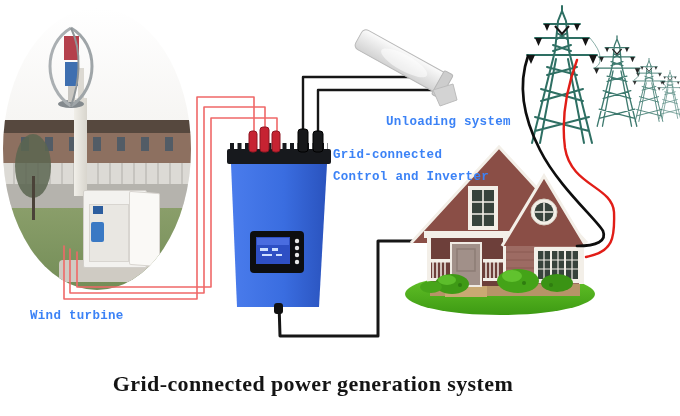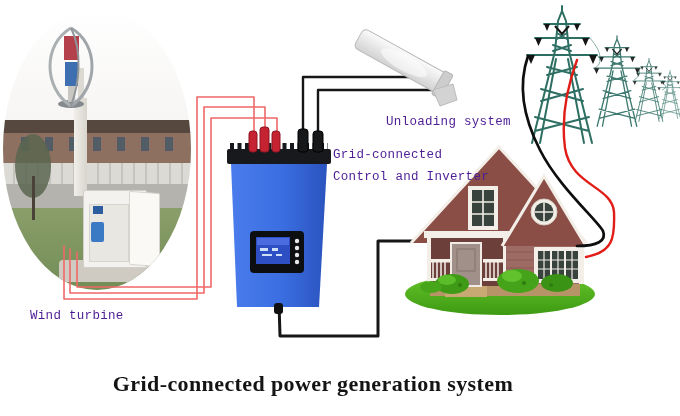--- a/index.html
+++ b/index.html
@@ -1,18 +1,18 @@
 <!DOCTYPE html>
 <html style="--wire_red: #ef6868; --wire_red_bright: #e11d17; --wire_black: #161616; --inverter_blue: #3a6de0; --inverter_blue_dark: #2a53be; --inverter_top_black: #17191d; --terminal_red: #c62332; --tower_teal: #2e6f63; --house_roof: #8a4e46; --house_wall: #9d6b63; --house_porch: #6d3f3a; --lawn_green: #4db31e; --lawn_green_dark: #3d9a13; --unloader_gray: #e9e9e9;"><head>
 <meta charset="utf-8">
 <style>
   *{margin:0;padding:0;box-sizing:border-box}
   html,body{background:#fff}
   .stage{position:relative;width:680px;height:416px;background:#fff;overflow:hidden;font-family:"Liberation Sans",sans-serif}
-  .lbl{position:absolute;font-family:"Liberation Mono","DejaVu Sans Mono",monospace;font-size:12.5px;font-weight:400;color:#4c1d95;white-space:nowrap;letter-spacing:.3px}
+  .lbl{position:absolute;font-family:"Liberation Mono","DejaVu Sans Mono",monospace;font-size:12.5px;font-weight:700;color:#3b82f6;white-space:nowrap;letter-spacing:.3px}
   .title{position:absolute;left:0;top:371px;width:600px;text-align:center;padding-left:26px;
          font-family:"Liberation Serif","DejaVu Serif",serif;font-size:22px;font-weight:700;color:#141414;letter-spacing:.4px}
   .photo{position:absolute;left:3px;top:8px;width:188px;height:282px;border-radius:50%;overflow:hidden;
          background:linear-gradient(#ffffff,#f6f5f3 40%,#ecebe8 55%)}
   .ph{position:absolute}
   .overlay{position:absolute;left:0;top:0}
   
   .wRed{stroke:var(--wire_red);stroke-width:1.6;fill:none;stroke-linejoin:round;stroke-linecap:round}
   .wBlk{stroke:var(--wire_black);stroke-width:2.4;fill:none;stroke-linejoin:round;stroke-linecap:round}
   .wFeed{stroke:var(--wire_black);stroke-width:3;fill:none;stroke-linejoin:round;stroke-linecap:round}

